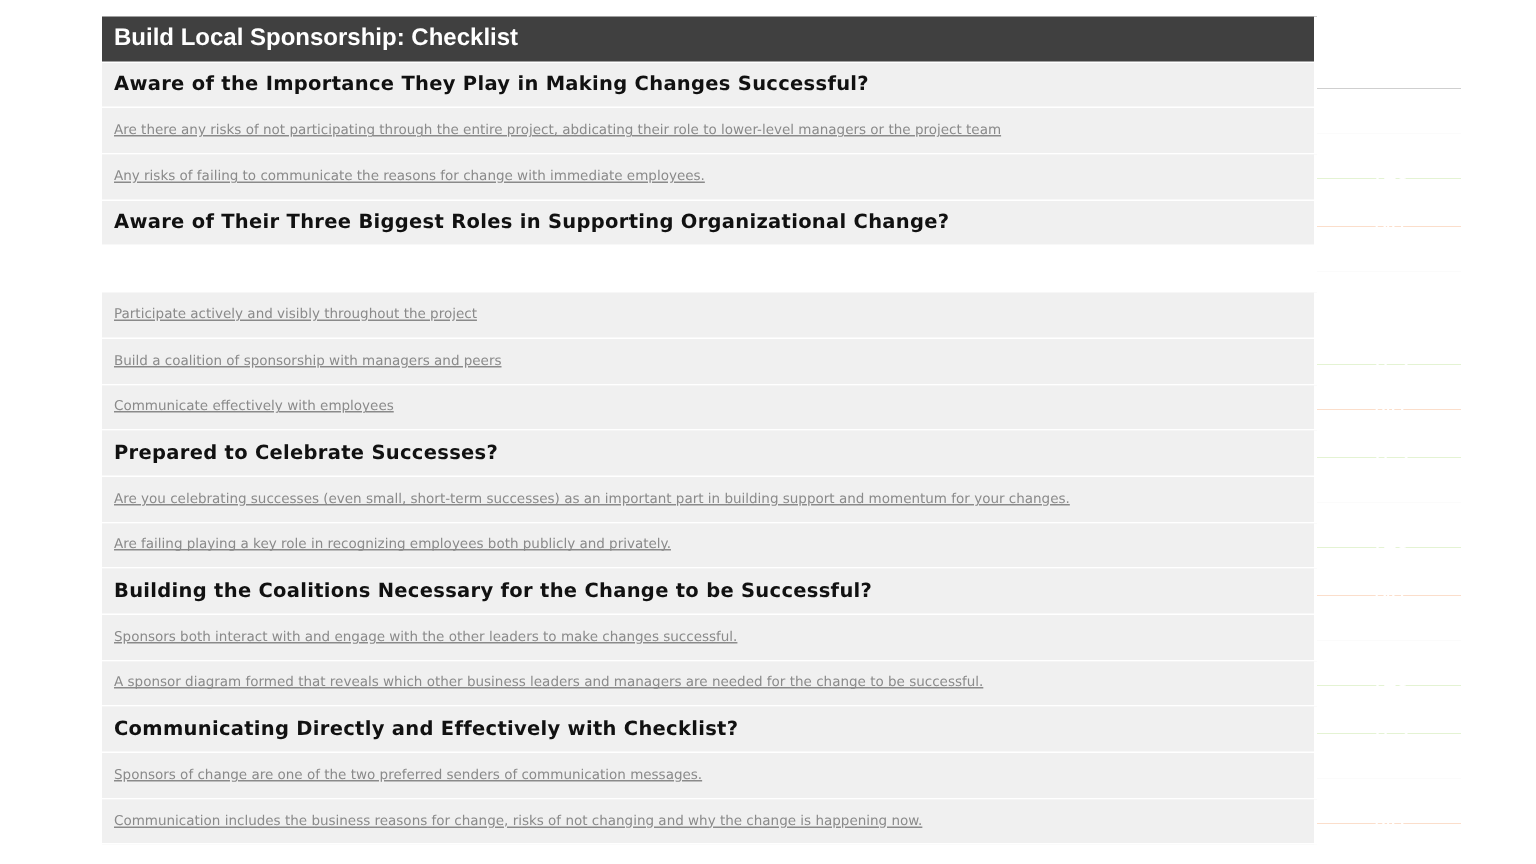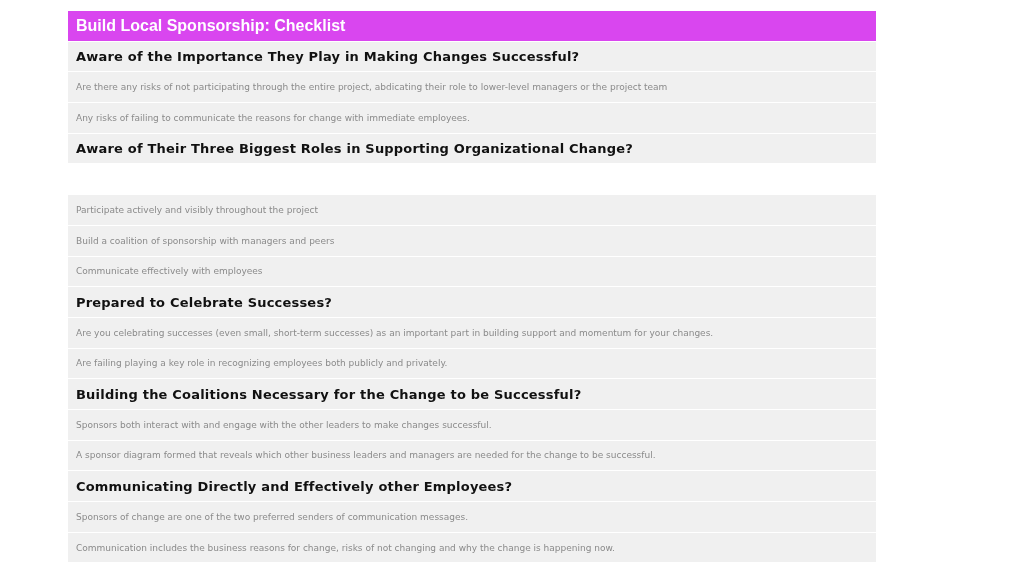--- a/index.html
+++ b/index.html
@@ -15,29 +15,29 @@
     border-bottom: 1px solid #ffffff; border-right: 2px solid #ffffff;
     background: #f0f0f0;
   }
   .cell-val {
     width: 96px; box-sizing: border-box;
     display: flex; align-items: center; justify-content: center;
     border-bottom: 1px solid #ffffff;
     background: #f0f0f0;
     color: #ffffff; font-family: "Liberation Sans", sans-serif; font-size: 16px; margin-top: 47px;
   }
-  .row.header .cell-main, .row.header .cell-val { background: #d946ef; }
+  .row.header .cell-main, .row.header .cell-val { background: #404040; }
   .row.header .cell-main {
     color: #ffffff; font-family: "Liberation Sans", sans-serif; font-weight: bold; font-size: 16px;
   }
   .row.section .cell-main {
     color: #111111; font-family: "DejaVu Sans", sans-serif; font-weight: bold; font-size: 13px; letter-spacing: 0.2px;
   }
   .row.item .cell-main {
-    color: #8a8a8a; font-family: "DejaVu Sans", sans-serif; font-size: 9px;
+    color: #8a8a8a; font-family: "DejaVu Sans", sans-serif; font-size: 9px; text-decoration: underline;
   }
   .cell-val.yes { background: #92d050; }
   .cell-val.no { background: #ed7d31; text-align: center; }
 </style>
 </head>
 <body>
 
 <div class="table">
   <div class="row header">
     <div class="cell-main">Build Local Sponsorship: Checklist</div>
@@ -93,21 +93,21 @@
       </div>
       <div class="row item">
         <div class="cell-main">Sponsors both interact with and engage with the other leaders to make changes successful.</div>
         <div class="cell-val yes">Yes</div>
       </div>
       <div class="row item">
         <div class="cell-main">A sponsor diagram formed that reveals which other business leaders and managers are needed for the change to be successful.</div>
         <div class="cell-val yes">Yes</div>
       </div>
       <div class="row section">
-        <div class="cell-main">Communicating Directly and Effectively other Employees?</div>
+        <div class="cell-main">Communicating Directly and Effectively with Checklist?</div>
         <div class="cell-val"></div>
       </div>
       <div class="row item">
         <div class="cell-main">Sponsors of change are one of the two preferred senders of communication messages.</div>
         <div class="cell-val no">No</div>
       </div>
       <div class="row item">
         <div class="cell-main">Communication includes the business reasons for change, risks of not changing and why the change is happening now.</div>
         <div class="cell-val yes">Yes</div>
       </div>

